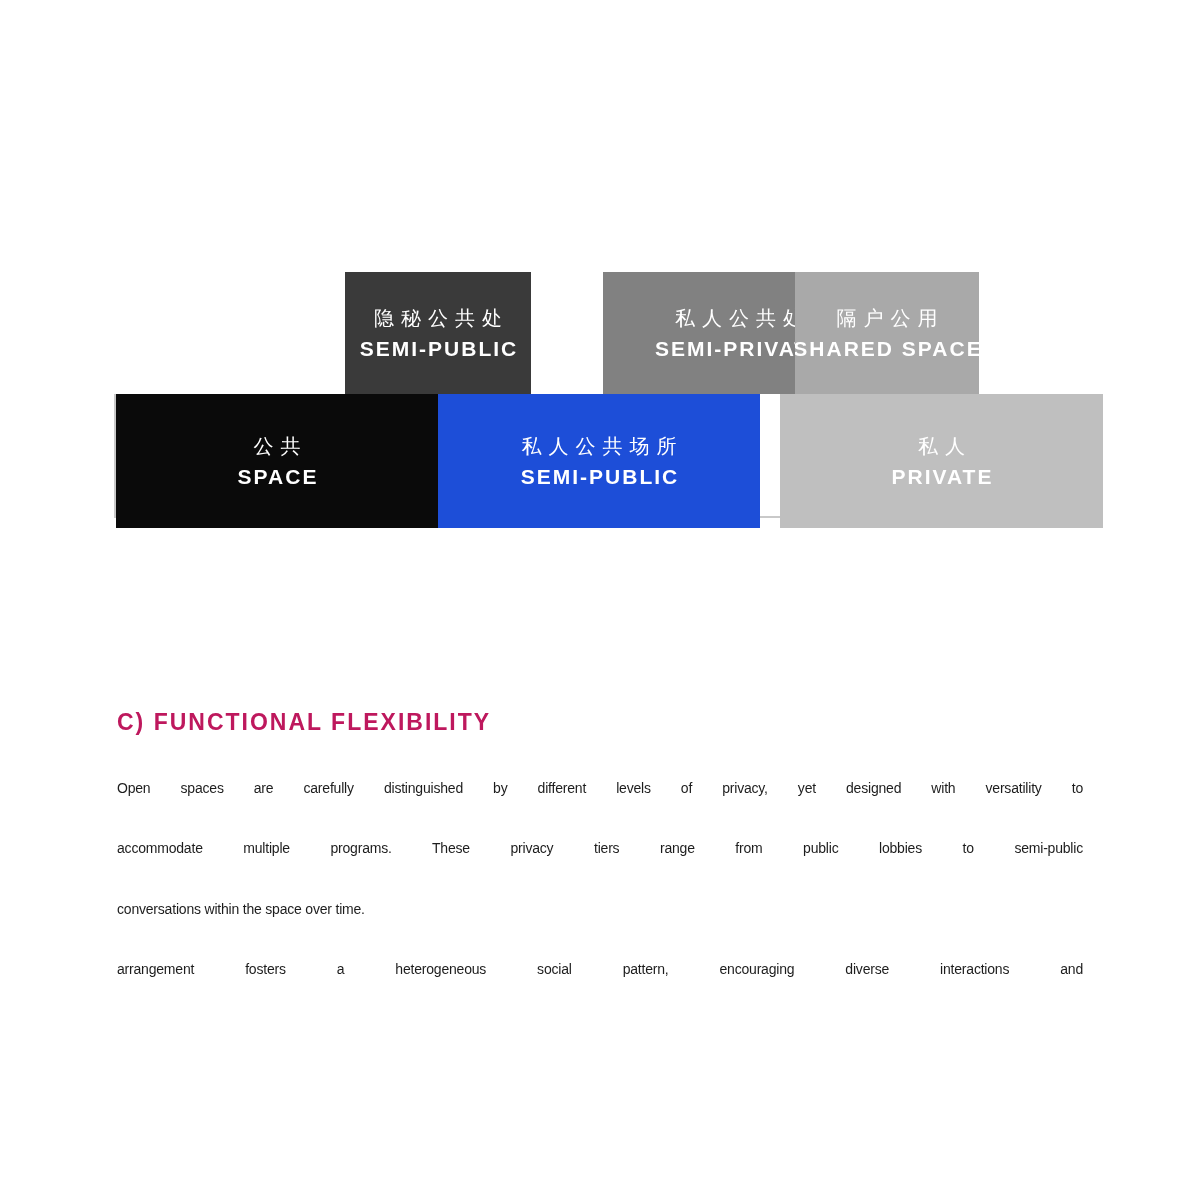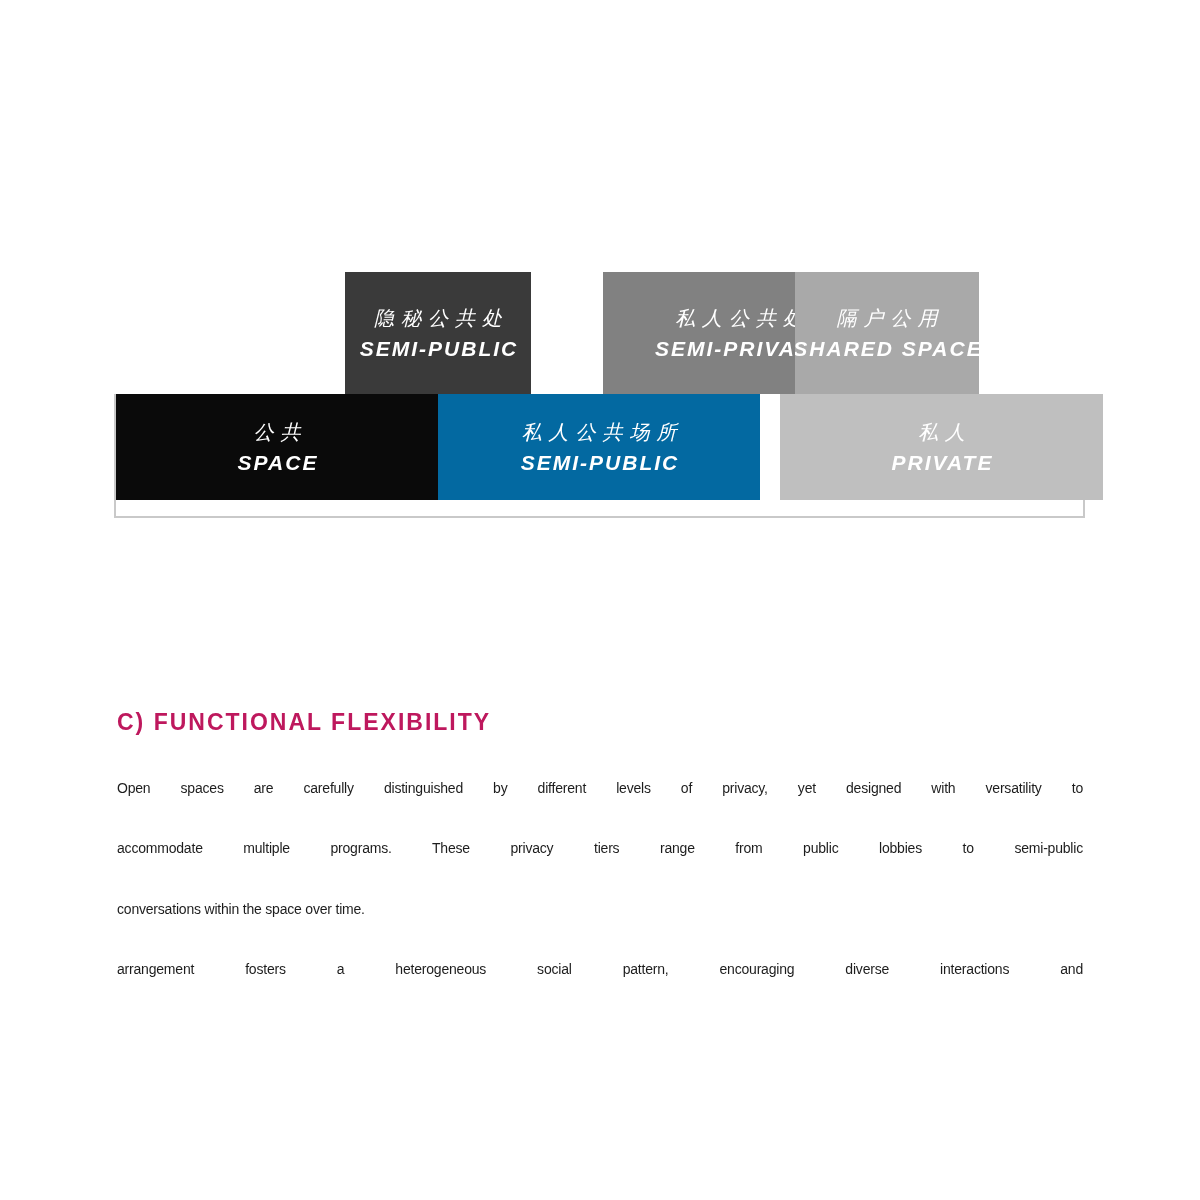--- a/index.html
+++ b/index.html
@@ -21,21 +21,20 @@
   .block {
     position: absolute;
     display: flex;
     flex-direction: column;
     align-items: center;
     justify-content: center;
     gap: 5px;
     color: #ffffff;
     text-align: center;
     overflow: hidden;
-    font-style: italic;
   }
   .block .zh {
     font-size: 20px;
     letter-spacing: 7px;
     text-indent: 7px;
     line-height: 26px;
     white-space: nowrap;
   }
   .block .en {
     font-weight: bold;
@@ -44,21 +43,21 @@
     text-indent: 2px;
     line-height: 25px;
     white-space: nowrap;
   }
   
   .blk-top        { top: 272px; height: 122px; }
   .blk-top-1      { left: 345px; width: 186px; }
   .blk-top-2      { left: 603px; width: 192px; }
   .blk-top-3      { left: 795px; width: 184px; }
   
-  .blk-bot        { top: 394px; height: 106px; }
+  .blk-bot        { top: 394px; height: 134px; }
   .blk-bot-1      { left: 116px; width: 322px; }
   .blk-bot-2      { left: 438px; width: 322px; }
   .blk-bot-3      { left: 780px; width: 323px; }
   
   .bottom-outline {
     position: absolute;
     left: 114px;
     top: 394px;
     width: 971px;
     height: 124px;
@@ -120,21 +119,21 @@
       <span class="en">SHARED SPACE</span>
     </div>
 
     <div class="bottom-outline"></div>
 
     <div class="block blk-bot blk-bot-1" style="background-color: rgb(10, 10, 10);">
       <span class="zh">公共</span>
       <span class="en">SPACE</span>
     </div>
 
-    <div class="block blk-bot blk-bot-2" style="background-color: #0369a1;">
+    <div class="block blk-bot blk-bot-2" style="background-color: #1d4ed8;">
       <span class="zh">私人公共场所</span>
       <span class="en">SEMI-PUBLIC</span>
     </div>
 
     <div class="block blk-bot blk-bot-3" style="background-color: rgb(191, 191, 191);">
       <span class="zh">私人</span>
       <span class="en">PRIVATE</span>
     </div>
 
   </div>

